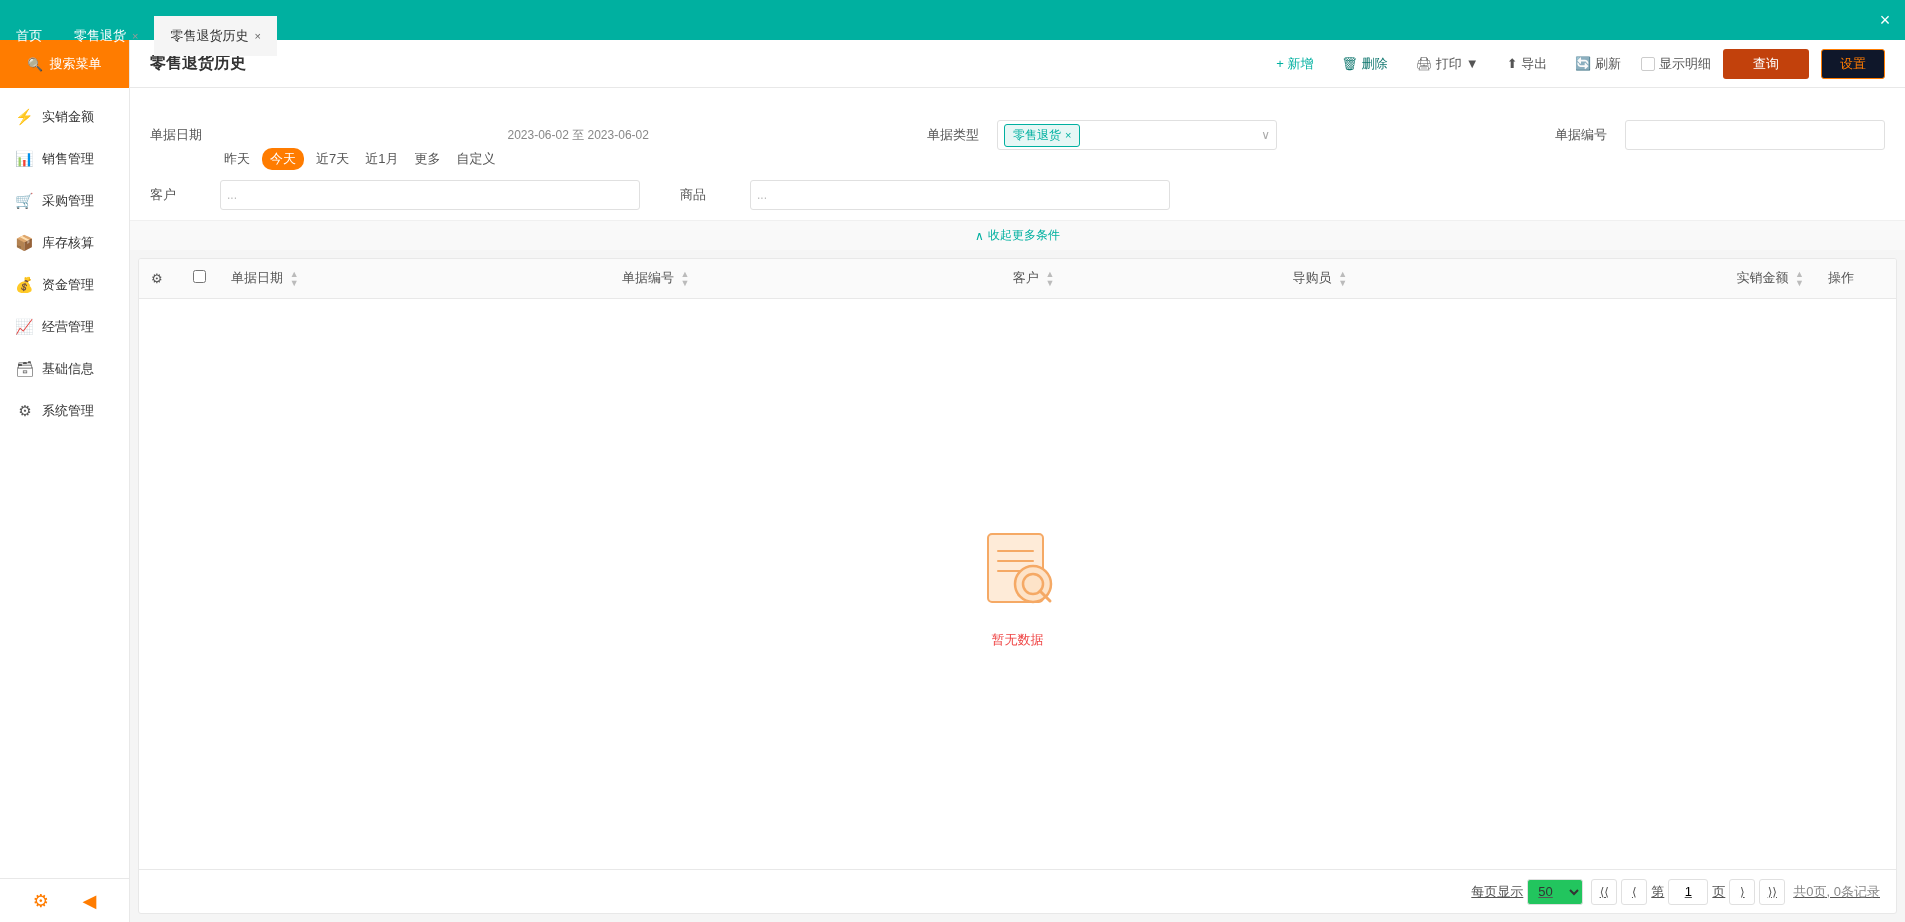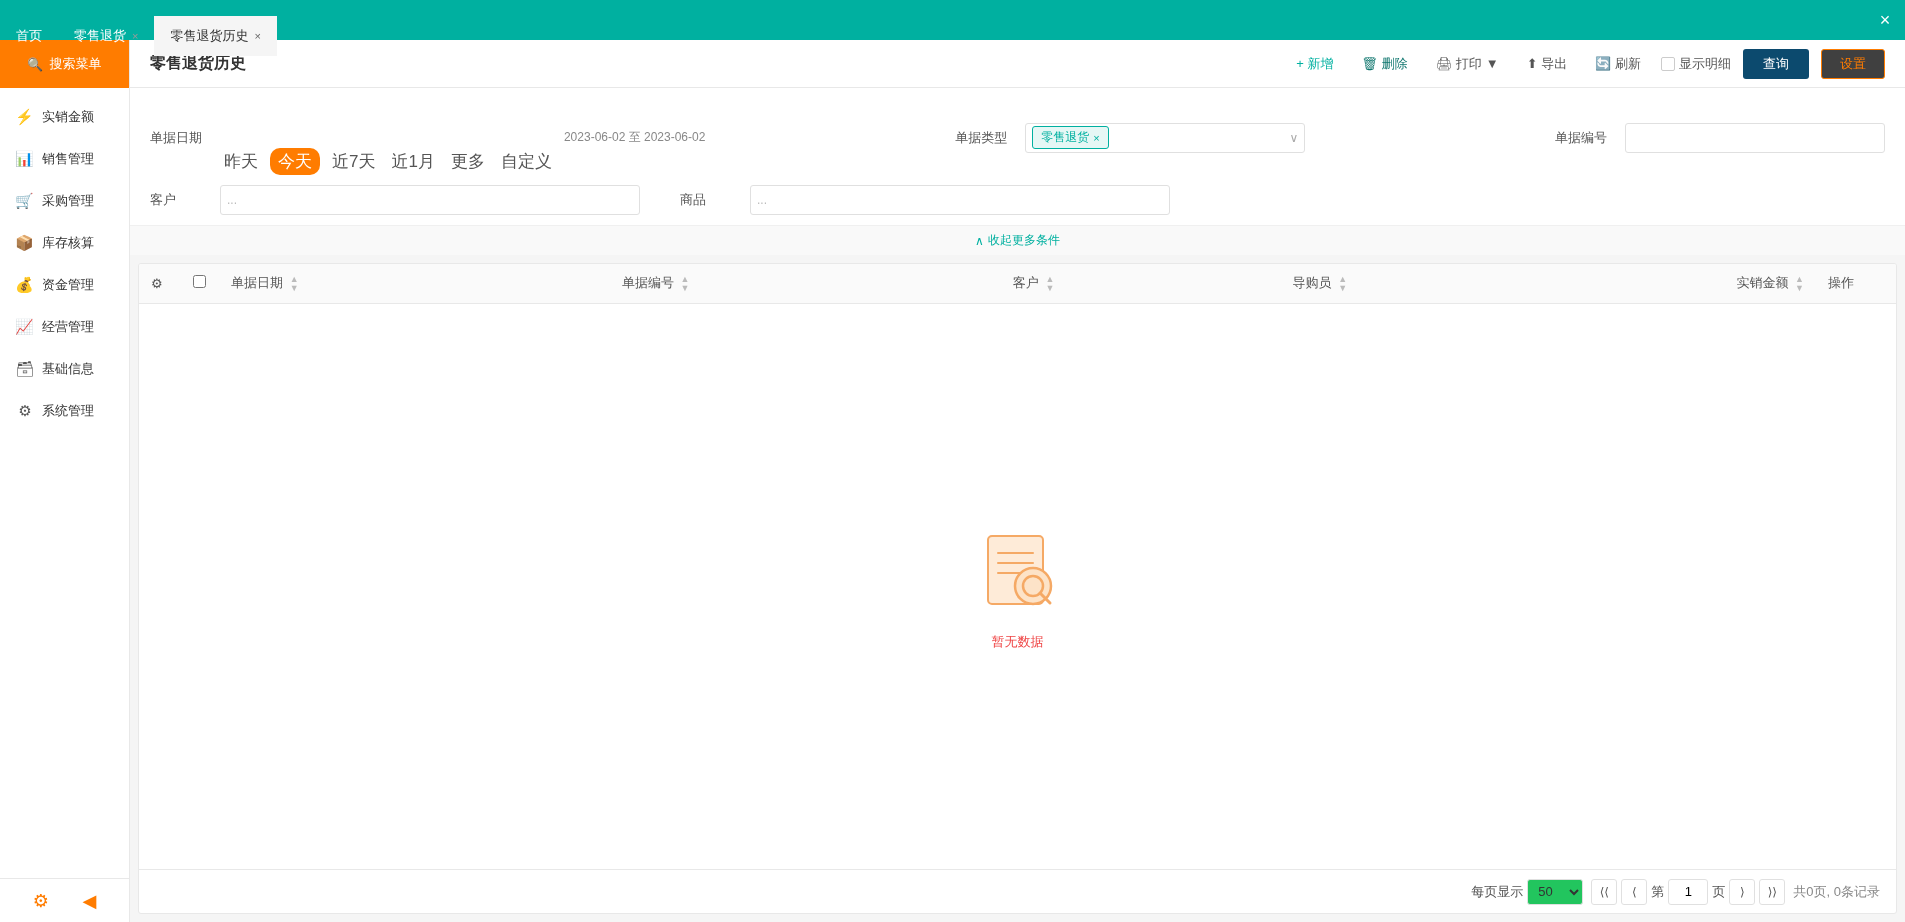--- a/index.html
+++ b/index.html
@@ -155,31 +155,31 @@
       gap: 4px;
       font-size: 13px;
       color: #555;
       cursor: pointer;
       padding: 4px 8px;
       border-radius: 3px;
     }
     .action-btn-add { color: #00b0a0; }
     .action-btn-del { color: #0f766e; }
     .btn-primary {
-      background: #0c4a6e;
+      background: #c2410c;
       color: #fff;
       border: none;
-      padding: 6px 20px;
+      padding: 6px 30px;
       border-radius: 3px;
       font-size: 13px;
       cursor: pointer;
       text-align: center;
     }
     .btn-setting {
-      background: #404040;
+      background: #0f172a;
       color: #ff7c00;
       border: 1px solid #ff7c00;
       padding: 5px 18px;
       border-radius: 3px;
       font-size: 13px;
       cursor: pointer;
     }
     .show-detail {
       display: flex;
       align-items: center;
@@ -214,21 +214,21 @@
       width: 70px;
       flex-shrink: 0;
     }
     .filter-date-btns {
       display: flex;
       align-items: center;
       gap: 8px;
       margin-right: 8px;
     }
     .date-btn {
-      font-size: 17px;
+      font-size: 13px;
       color: #555;
       cursor: pointer;
       padding: 2px 4px;
       border-radius: 3px;
       margin-top: 48px;
     }
     .date-btn.today {
       background: #ff7c00;
       color: #fff;
       border-radius: 10px;
@@ -357,20 +357,21 @@
     .pagination {
       height: 44px;
       border-top: 1px solid #e8e8e8;
       display: flex;
       align-items: center;
       justify-content: flex-end;
       padding: 0 16px;
       gap: 8px;
       font-size: 13px;
       color: #555;
+      text-decoration: underline;
     }
     .page-size-select {
       display: flex;
       align-items: center;
       gap: 4px;
     }
     .select-box {
       border: 1px solid #e0e0e0;
       border-radius: 3px;
       padding: 2px 6px;

